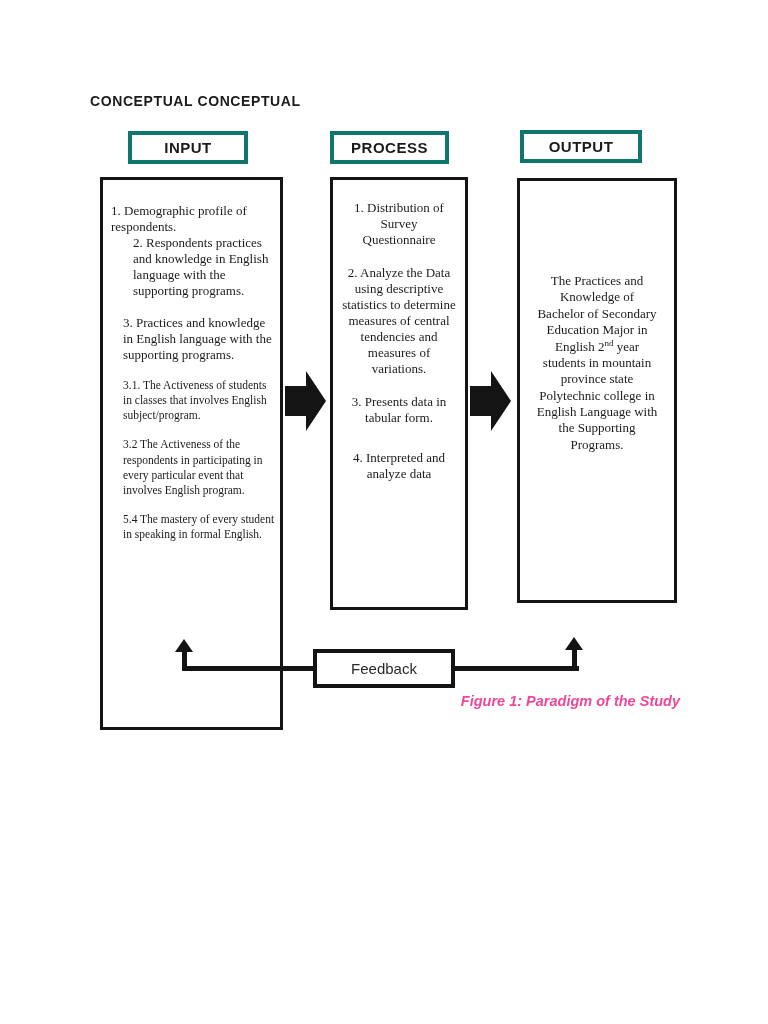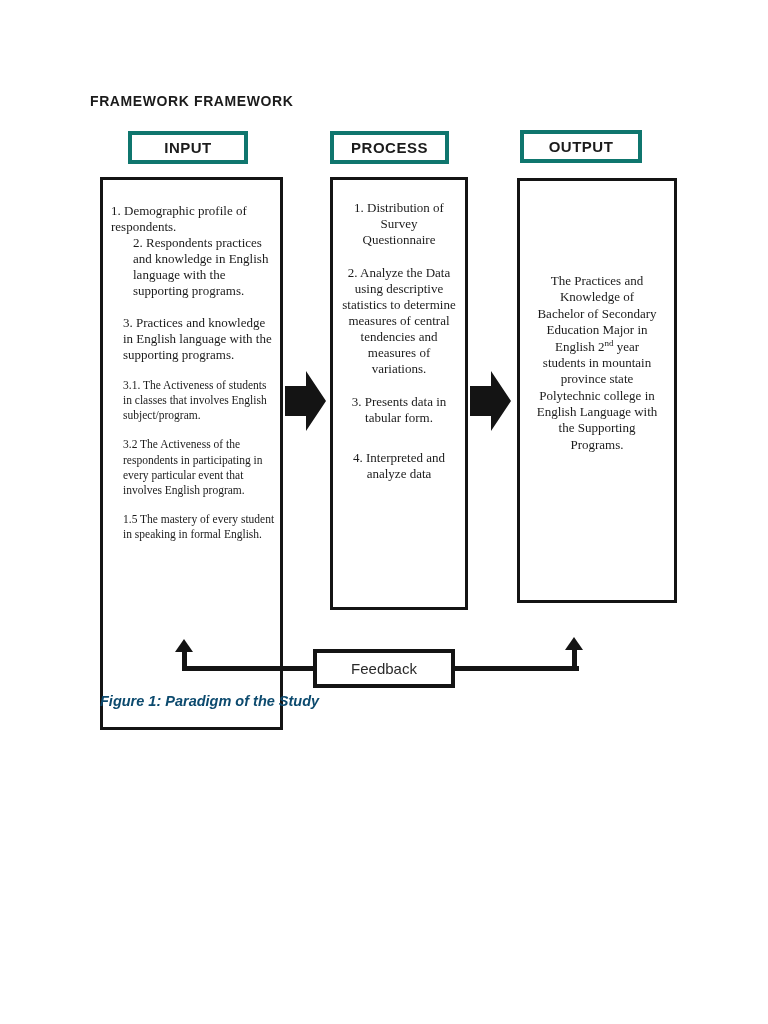--- a/index.html
+++ b/index.html
@@ -55,49 +55,49 @@
     border-bottom:13px solid #141414; }
   .fb-hl { left:175px; top:639px; }
   .fb-hr { left:565px; top:637px; }
   .fb-box {
     position:absolute; left:313px; top:649px; width:142px; height:39px;
     border:4px solid #141414; background:#ffffff; z-index:2;
     display:flex; align-items:center; justify-content:center;
     font-family:"Liberation Sans", sans-serif; font-size:15px; color:#2a2a2a;
   }
   .caption {
-    position:absolute; left:100px; top:693px; width:580px; text-align:left;
+    position:absolute; left:100px; top:693px; width:580px; text-align:right;
     font-family:"Liberation Sans", sans-serif; font-weight:bold; font-style:italic;
-    font-size:14.5px; color:#0c4a6e;
+    font-size:14.5px; color:#ec4899;
   }
 </style>
 </head>
 <body>
 
 <div class="canvas">
 
-  <div class="title">FRAMEWORK FRAMEWORK</div>
+  <div class="title">CONCEPTUAL CONCEPTUAL</div>
 
   <div class="hdr hdr-input">
     <span>INPUT</span>
   </div>
   <div class="hdr hdr-output">
     <span>OUTPUT</span>
   </div>
   <div class="hdr hdr-process">
     <span>PROCESS</span>
   </div>
 
   <div class="box box-input">
     <p class="i0">1. Demographic profile of respondents.</p>
     <p class="i1">2. Respondents practices and knowledge in English language with the supporting programs.</p>
     <p class="i2">3. Practices and knowledge in English language with the supporting programs.</p>
     <p class="i3">3.1. The Activeness of students in classes that involves English subject/program.</p>
     <p class="i4">3.2 The Activeness of the respondents in participating in every particular event that involves English program.</p>
-    <p class="i5">1.5 The mastery of every student in speaking in formal English.</p>
+    <p class="i5">5.4 The mastery of every student in speaking in formal English.</p>
   </div>
 
   <div class="box box-process">
     <p class="p0">1. Distribution of Survey Questionnaire</p>
     <p class="p1">2. Analyze the Data using descriptive statistics to determine measures of central tendencies and measures of variations.</p>
     <p class="p2">3. Presents data in tabular form.</p>
     <p class="p3">4. Interpreted and analyze data</p>
   </div>
 
   <div class="box box-output">

